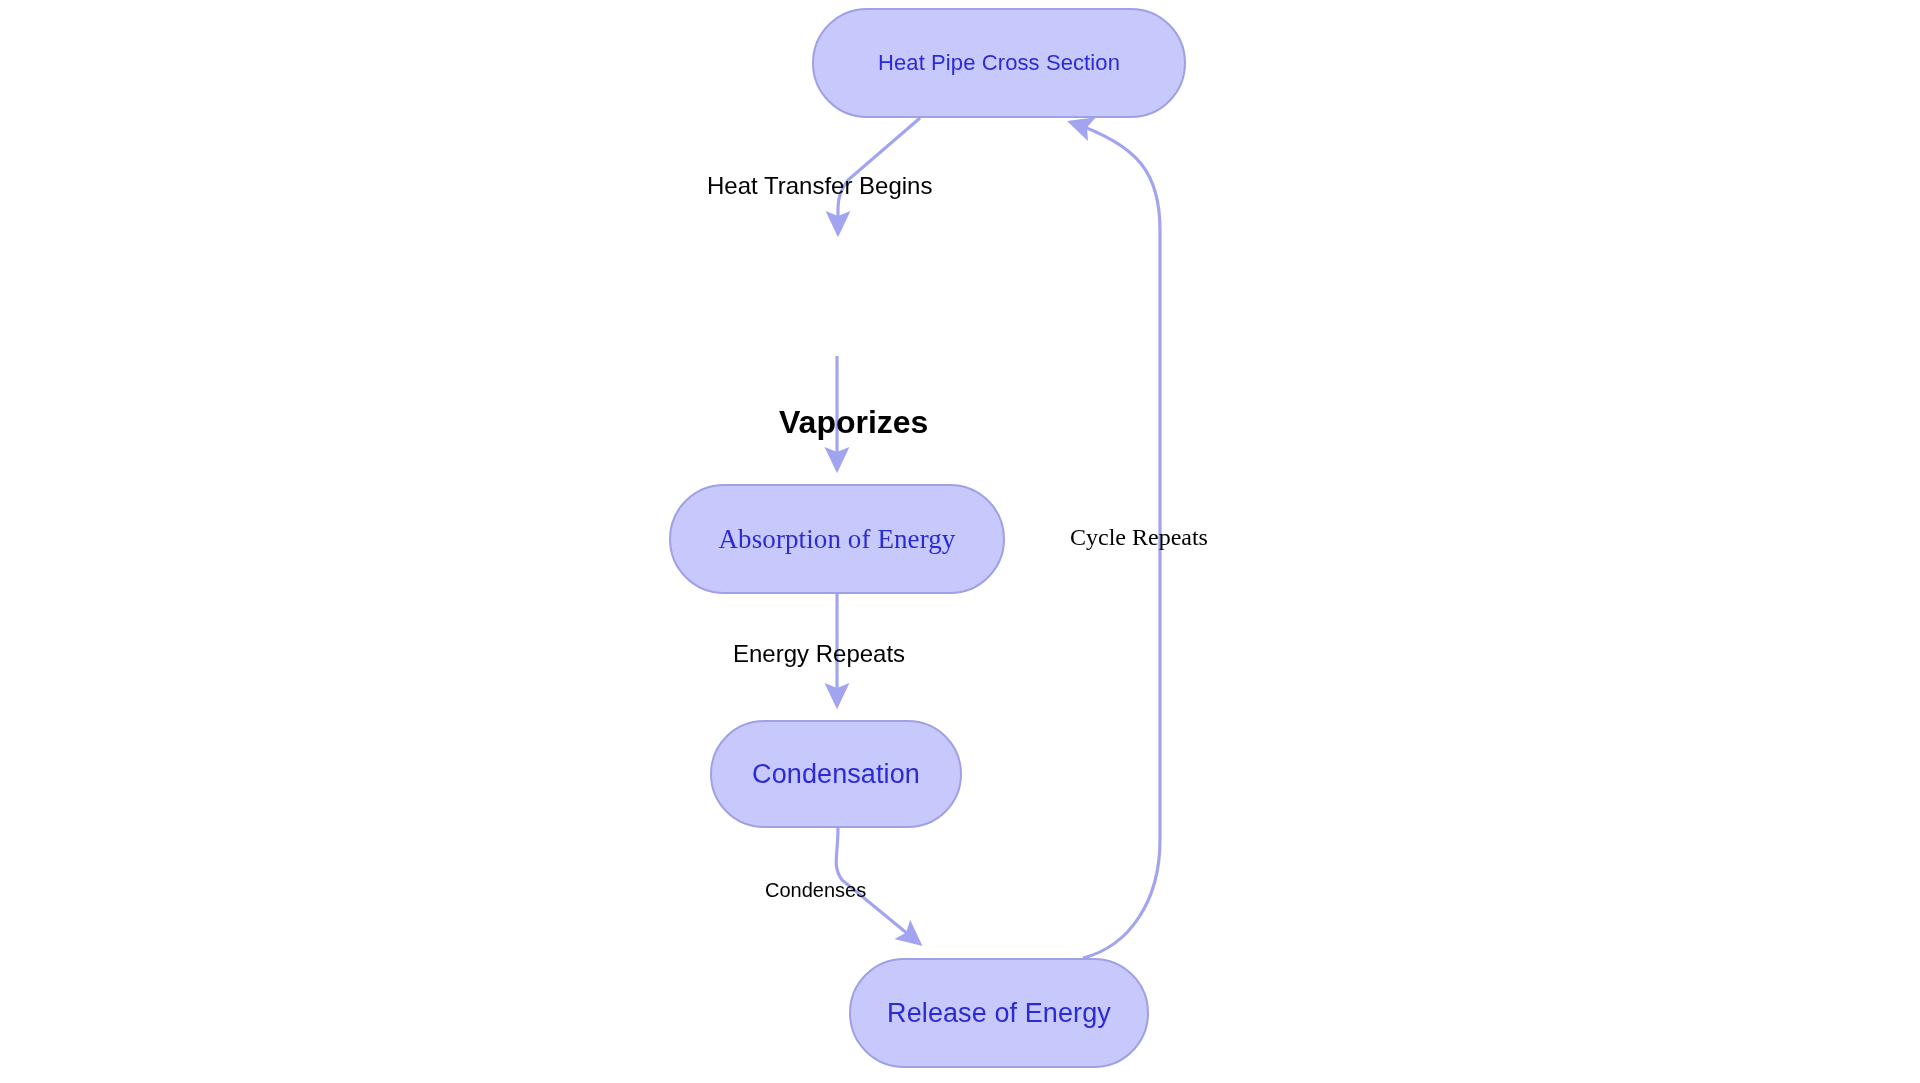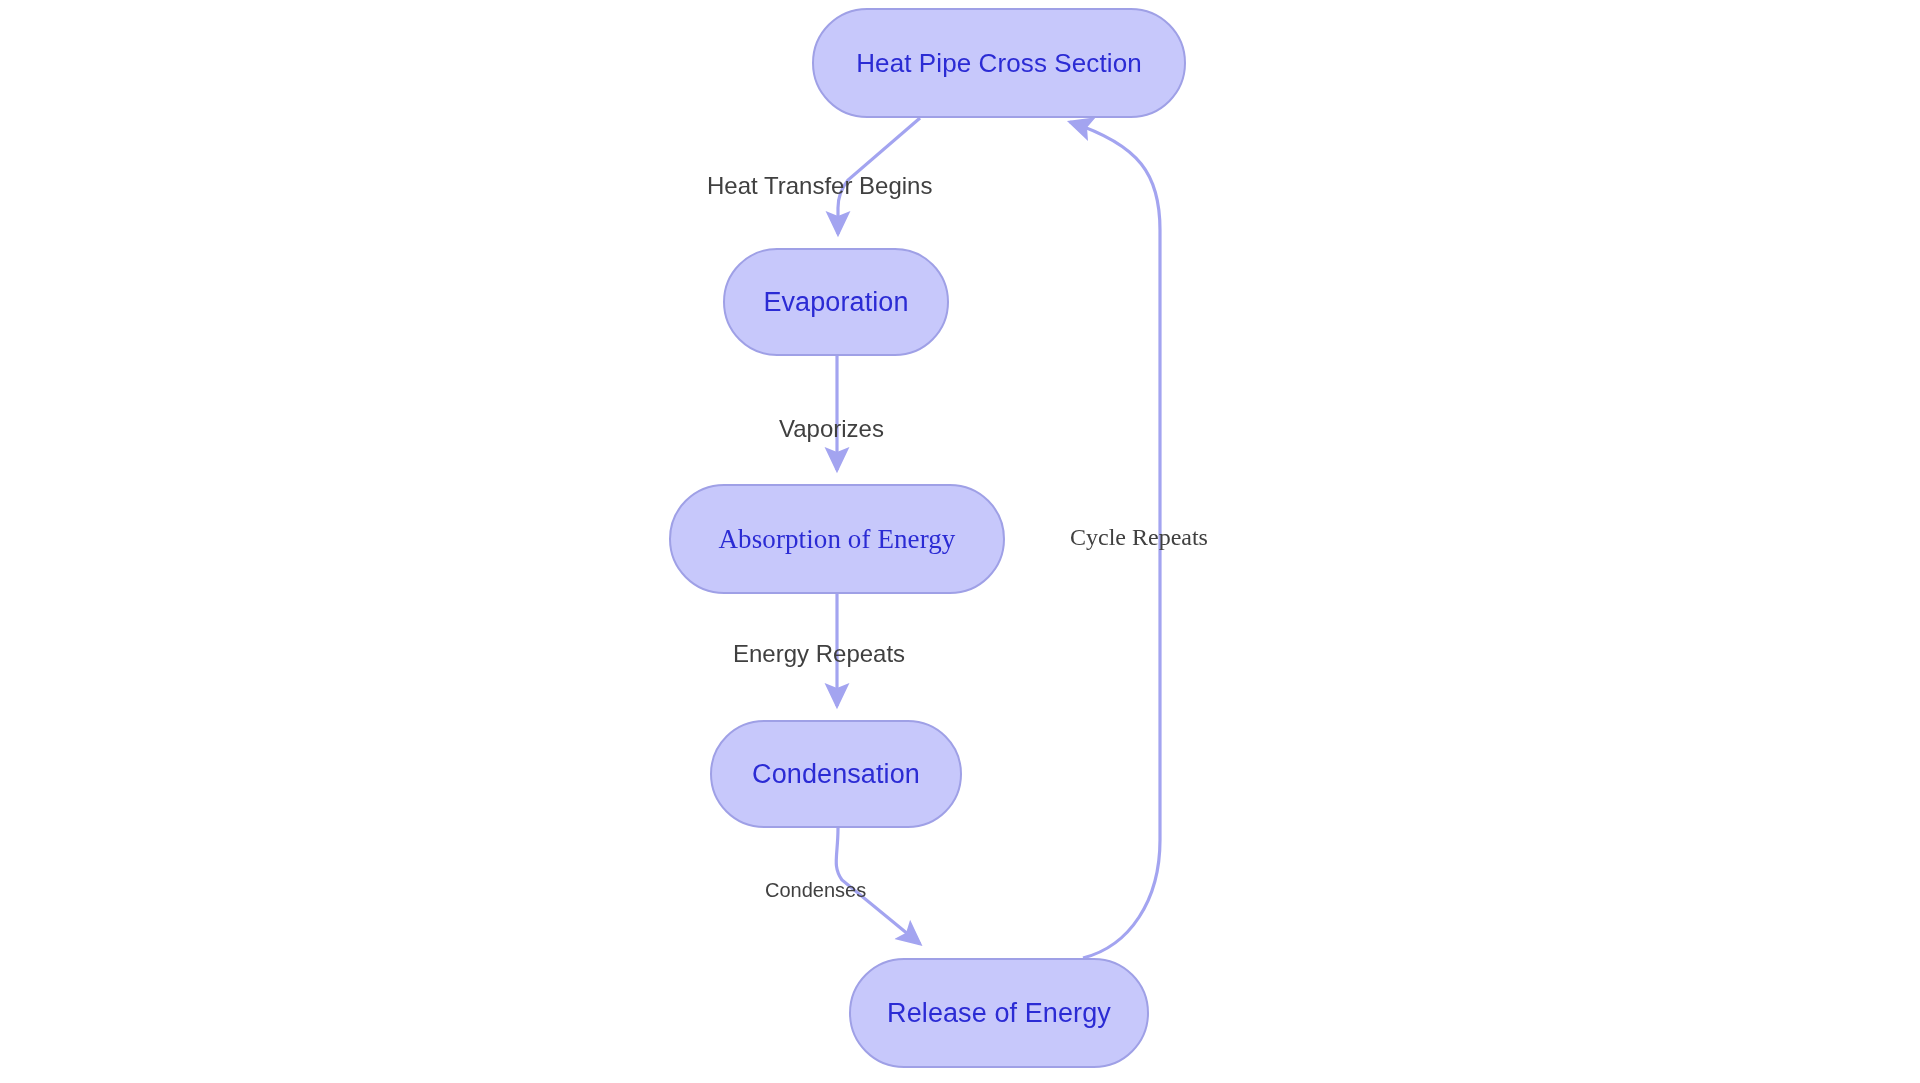--- a/index.html
+++ b/index.html
@@ -38,36 +38,36 @@
     color: #2B2BD4;
     white-space: nowrap;
     letter-spacing: 0.1px;
   }
   .node-label {
     display: block;
     line-height: 1;
   }
   .edge-label {
     position: absolute;
-    color: #404040;
+    color: #000000;
     white-space: nowrap;
     line-height: 1;
     background: transparent;
   }
 
   
-  #node-heat-pipe    { left: 812px;  top: 8px;    width: 374px; height: 110px; font-size: 26px; }
+  #node-heat-pipe    { left: 812px;  top: 8px;    width: 374px; height: 110px; font-size: 22px; }
   #node-evaporation  { left: 723px;  top: 248px;  width: 226px; height: 108px; font-size: 27px; }
   #node-absorption   { left: 669px;  top: 484px;  width: 336px; height: 110px; font-size: 27px; font-family: Liberation Serif, serif; }
   #node-condensation { left: 710px;  top: 720px;  width: 252px; height: 108px; font-size: 27px; }
   #node-release      { left: 849px;  top: 958px;  width: 300px; height: 110px; font-size: 27px; }
 
   
   #label-heat-transfer-begins { left: 707px;  top: 174px; font-size: 24px; }
-  #label-vaporizes            { left: 779px;  top: 417px; font-size: 24px; }
+  #label-vaporizes            { left: 779px;  top: 406px; font-size: 32px; font-weight: bold; }
   #label-energy-absorbed      { left: 733px;  top: 642px; font-size: 24px; }
   #label-condenses            { left: 765px;  top: 880px; font-size: 20px; }
   #label-cycle-repeats        { left: 1070px; top: 525px; font-size: 24px; font-family: Liberation Serif, serif; }
 </style>
 </head>
 <body>
 
 <div id="canvas">
 
   <svg id="edge-layer" viewBox="0 0 1920 1083" width="1920" height="1083" xmlns="http://www.w3.org/2000/svg">
@@ -85,23 +85,20 @@
 
     <path d="M 838,828 C 838,856 832,866 842,880 L 920,944" fill="none" stroke="#A3A4F0" stroke-width="3.2" marker-end="url(#arrowhead)"></path>
 
     <path d="M 1083,958 C 1130,946 1160,900 1160,840 L 1160,230 C 1160,175 1140,145 1070,122" fill="none" stroke="#A3A4F0" stroke-width="3.2" marker-end="url(#arrowhead)"></path>
   </svg>
 
   <div class="node" id="node-heat-pipe">
     <span class="node-label">Heat Pipe Cross Section</span>
   </div>
 
-  <div class="node" id="node-evaporation">
-    <span class="node-label">Evaporation</span>
-  </div>
 
   <div class="node" id="node-absorption">
     <span class="node-label">Absorption of Energy</span>
   </div>
 
   <div class="node" id="node-condensation">
     <span class="node-label">Condensation</span>
   </div>
 
   <div class="node" id="node-release">

